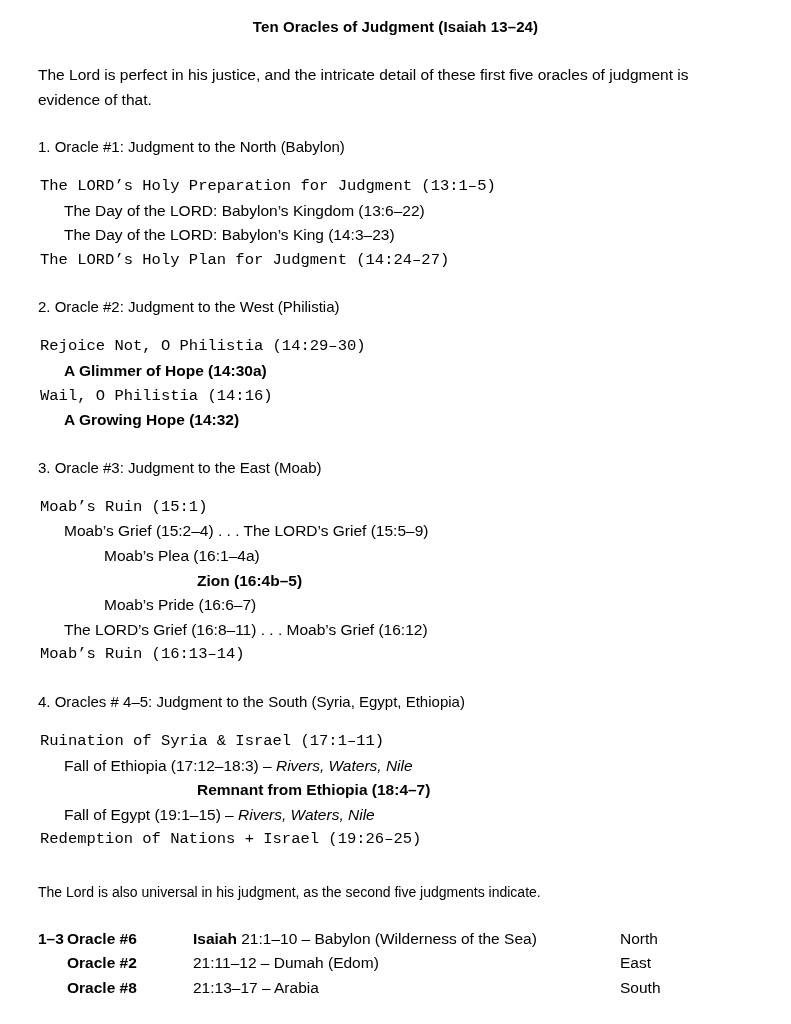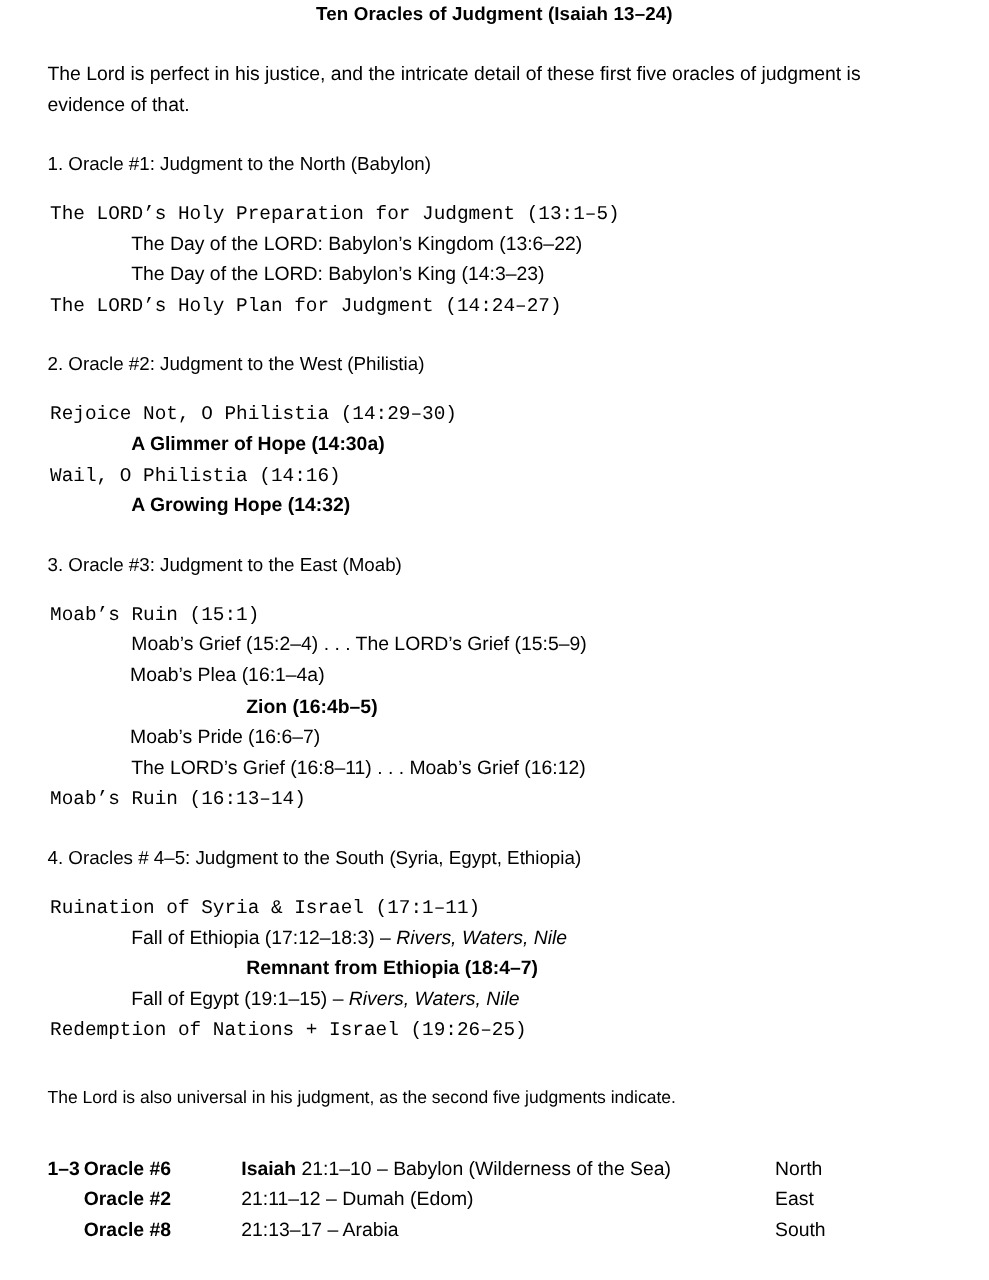--- a/index.html
+++ b/index.html
@@ -20,21 +20,21 @@
     height: 1024px;
     padding: 0;
     box-sizing: border-box;
     overflow: hidden;
   }
   .doc-title {
     text-align: center;
     font-weight: bold;
     font-size: 15px;
     line-height: 20px;
-    padding-top: 2px;
+    padding-top: 17px;
     letter-spacing: 0.1px;
   }
   .intro-para {
     margin-left: 38px;
     margin-right: 68px;
     font-size: 15.5px;
     line-height: 25px;
     margin-top: 25px;
   }
   .section {
@@ -48,34 +48,34 @@
   }
   .outline {
     margin-top: 16px;
   }
   .line {
     font-size: 15.5px;
     line-height: 24.6px;
     white-space: pre;
   }
   .lvl1 { padding-left: 40px; font-family: Liberation Mono, monospace; }
-  .lvl2 { padding-left: 105px; }
+  .lvl2 { padding-left: 64px; }
   .lvl3 { padding-left: 104px; }
   .lvl4 { padding-left: 197px; }
   .b { font-weight: bold; }
   .i { font-style: italic; }
   .mid-para {
     margin-left: 38px;
     margin-right: 68px;
     font-size: 14px;
     line-height: 25px;
     margin-top: 28px;
   }
   .oracle-table {
-    margin-top: 34px;
+    margin-top: 22px;
     margin-left: 38px;
     border-collapse: collapse;
     font-size: 15.5px;
   }
   .oracle-table td {
     padding: 0;
     line-height: 24.6px;
     vertical-align: top;
     white-space: pre;
   }

